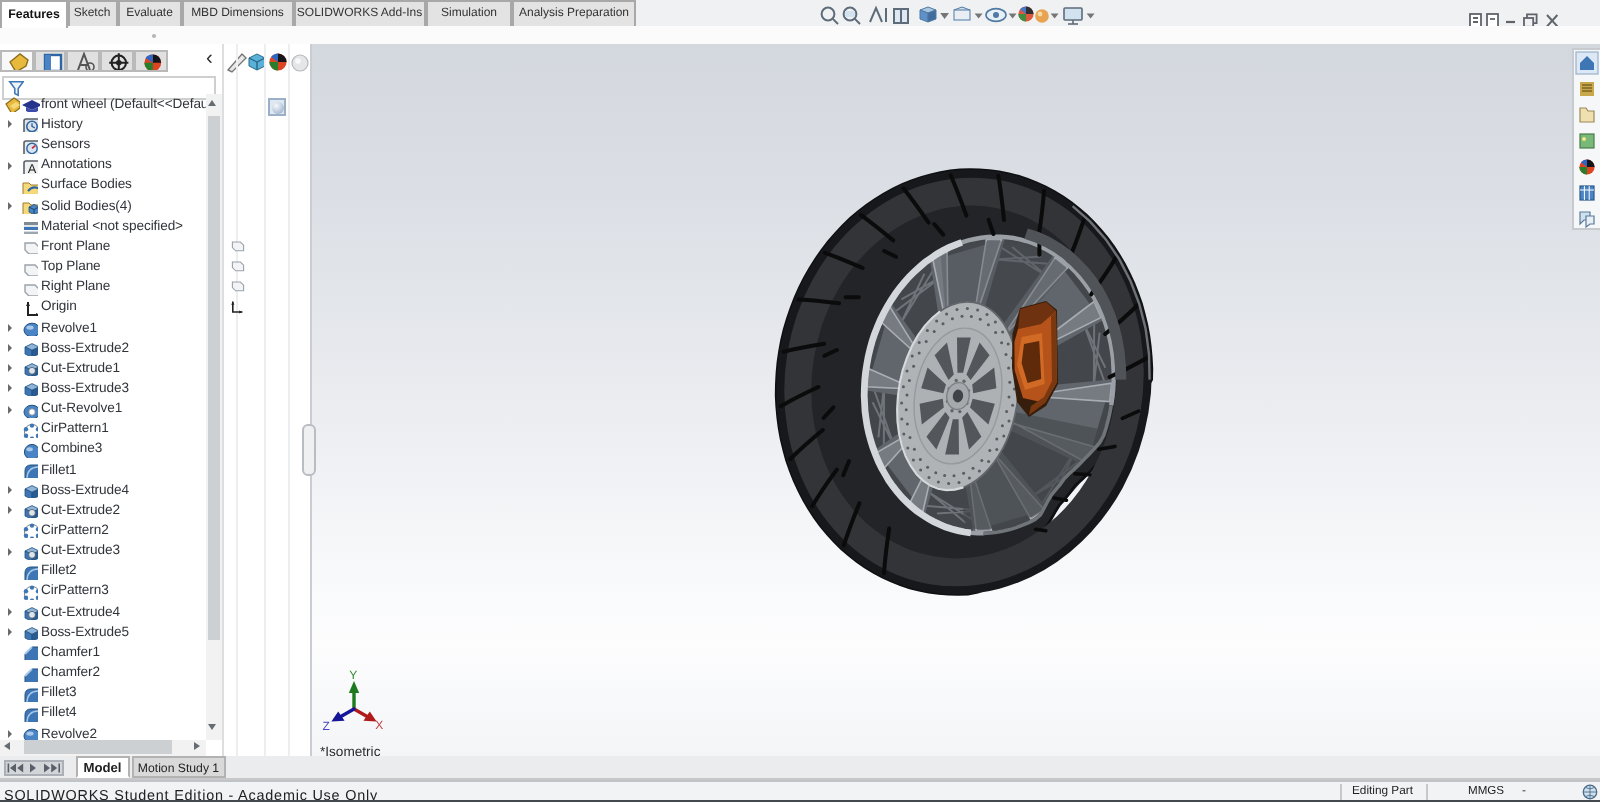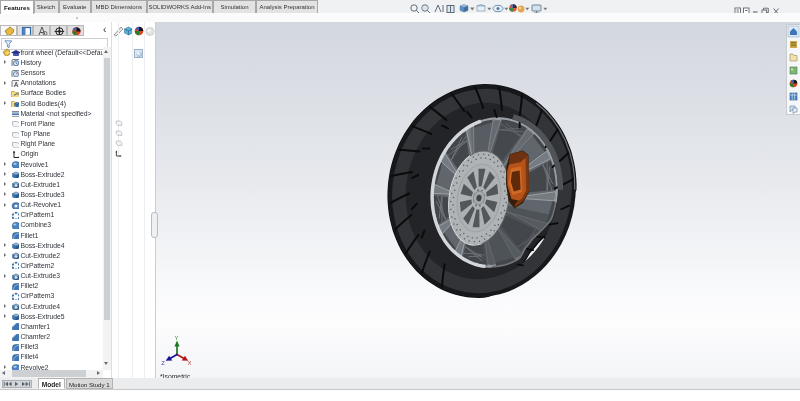--- a/index.html
+++ b/index.html
@@ -635,12 +635,25 @@
 <div id="mrow" class="abs">
       <div class="mtab" style="left:2px;width:30px;top:1.5px;height:8.5px;background:#d2d6d9;border:1px solid #aab0b5;"></div>
 <svg style="position:absolute;left:3px;top:3px;" width="28" height="6" viewBox="0 0 28 6" fill="#59606a">
         <path d="M2,3 L5,0.8 L5,5.2 Z M5.6,3 L8.6,0.8 L8.6,5.2 Z M0.8,0.8 L1.6,0.8 L1.6,5.2 L0.8,5.2 Z"></path>
         <path d="M12,0.8 L15,3 L12,5.2 Z"></path>
         <path d="M19,0.8 L22,3 L19,5.2 Z M22.6,0.8 L25.6,3 L22.6,5.2 Z M26.2,0.8 L27,0.8 L27,5.2 L26.2,5.2 Z"></path>
       </svg>
 <div class="mtab" style="left:37.5px;width:27.5px;background:#fff;font-weight:bold;font-size:6.6px;border:1px solid #b2b2b2;border-bottom:1px solid #fff;">Model</div>
 <div class="mtab" style="left:66px;width:46.5px;background:#d9d9d9;font-size:6.1px;border:1px solid #b2b2b2;">Motion Study 1</div>
     </div>
+<div id="sbar" class="abs">
+      <span style="position:absolute;left:2px;top:1.6px;font-size:7.2px;letter-spacing:0.4px;">SOLIDWORKS Student Edition - Academic Use Only</span>
+<span style="position:absolute;left:676px;top:2.2px;font-size:5.9px;">Editing Part</span>
+<span style="position:absolute;left:734px;top:2.2px;font-size:5.8px;">MMGS</span>
+<span style="position:absolute;left:761px;top:2px;font-size:6px;color:#333;">-</span>
+<div style="position:absolute;left:670px;top:1px;width:1px;height:8px;background:#c5c8cc;"></div>
+<div style="position:absolute;left:713px;top:1px;width:1px;height:8px;background:#c5c8cc;"></div>
+<svg style="position:absolute;left:791px;top:1px;" width="8" height="8" viewBox="0 0 9 9">
+        <circle cx="4.5" cy="4.5" r="3.8" fill="#cfe0ef" stroke="#4a6a8a" stroke-width="0.7"></circle>
+        <path d="M0.7,4.5 h7.6 M4.5,0.7 v7.6 M2,2 a5,5 0 0 0 5,0 M2,7 a5,5 0 0 1 5,0" stroke="#4a6a8a" stroke-width="0.5" fill="none"></path>
+      </svg>
+      <div class="bline"></div>
+    </div>
 </div>
 </body></html>

